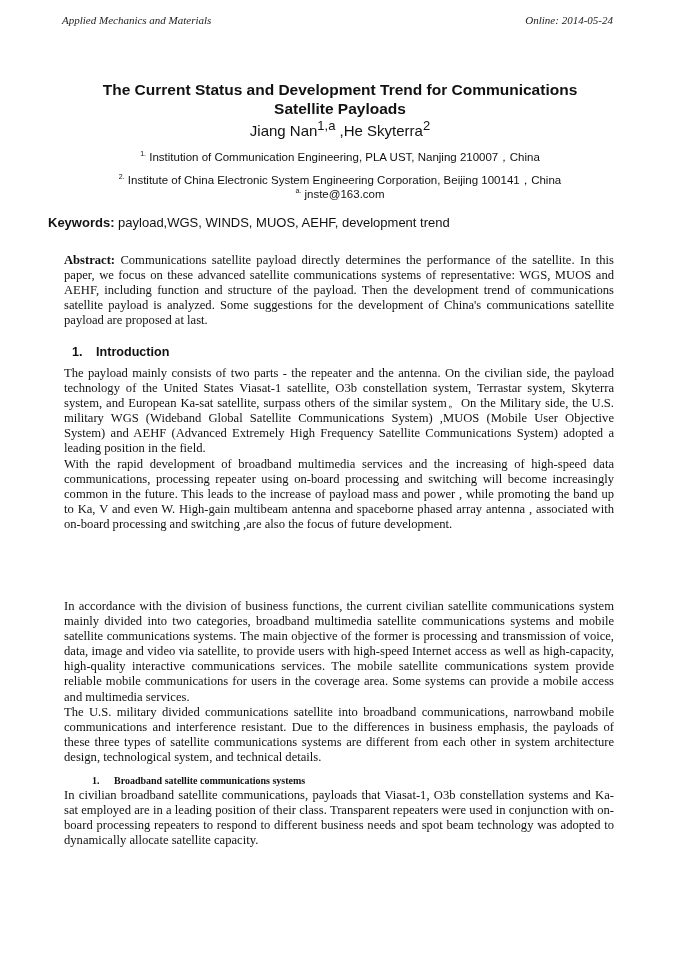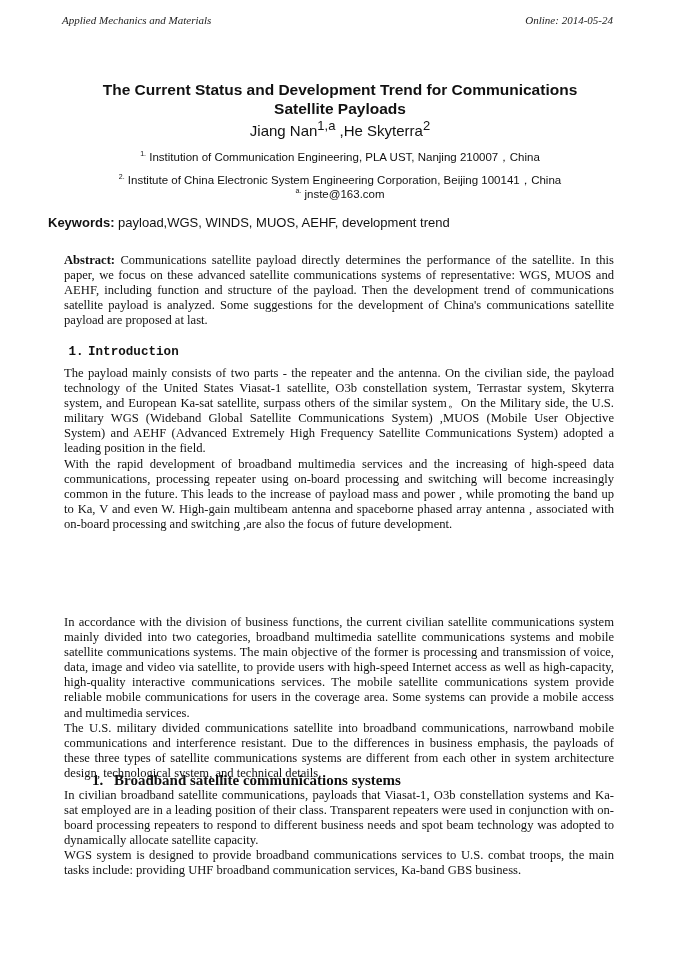--- a/index.html
+++ b/index.html
@@ -14,27 +14,27 @@
   .aff sup { font-size: 7px; vertical-align: 5px; line-height: 0; }
   .aff1 { top: 150px; }
   .aff2 { top: 173px; }
   .email { top: 187px; }
   .kw { position: absolute; left: 48px; top: 216px; font-family: "Liberation Sans", sans-serif; font-size: 13px; line-height: 14px; text-align: center; }
   .kw b { font-weight: bold; }
   .body { position: absolute; left: 64px; width: 550px; font-family: "Liberation Serif", serif; font-size: 12.6px; line-height: 15.1px; text-align: justify; }
   .body p { margin: 0; }
   .abs { top: 232px; margin-top: 21px; }
   .abs b { font-weight: bold; }
-  .sec { position: absolute; left: 64px; font-family: Liberation Mono, monospace; font-weight: bold; font-size: 12.6px; line-height: 15px; text-align: center; }
+  .sec { position: absolute; left: 72px; font-family: Liberation Sans, sans-serif; font-weight: bold; font-size: 12.6px; line-height: 15px; }
   .sec .num { display: inline-block; width: 24px; }
   .sec1 { top: 345px; }
   .intro { top: 366px; }
   .sec2 { top: 578px; }
-  .cur { top: 599px; margin-top: 16px; }
-  .sub1 { position: absolute; left: 92px; top: 773px; font-family: "Liberation Serif", serif; font-weight: bold; font-size: 15px; line-height: 15px; }
+  .cur { top: 599px; }
+  .sub1 { position: absolute; left: 92px; top: 773px; font-family: "Liberation Serif", serif; font-weight: bold; font-size: 10px; line-height: 15px; }
   .sub1 .num { display: inline-block; width: 22px; }
   .bb { top: 788px; }
 </style>
 </head>
 <body>
 
 <div class="page">
 
   <div class="hdr">
     <div>Applied Mechanics and Materials</div>
@@ -65,16 +65,15 @@
   </div>
 
   <div class="body cur">
     <p>In accordance with the division of business functions, the current civilian satellite communications system mainly divided into two categories, broadband multimedia satellite communications systems and mobile satellite communications systems. The main objective of the former is processing and transmission of voice, data, image and video via satellite, to provide users with high-speed Internet access as well as high-capacity, high-quality interactive communications services. The mobile satellite communications system provide reliable mobile communications for users in the coverage area. Some systems can provide a mobile access and multimedia services.</p>
     <p>The U.S. military divided communications satellite into broadband communications, narrowband mobile communications and interference resistant. Due to the differences in business emphasis, the payloads of these three types of satellite communications systems are different from each other in system architecture design, technological system, and technical details.</p>
   </div>
 
   <div class="sub1"><span class="num">1.</span><span>Broadband satellite communications systems</span></div>
   <div class="body bb">
     <p>In civilian broadband satellite communications, payloads that Viasat-1, O3b constellation systems and Ka-sat employed are in a leading position of their class. Transparent repeaters were used in conjunction with on-board processing repeaters to respond to different business needs and spot beam technology was adopted to dynamically allocate satellite capacity.</p>
-    <p>WGS system is designed to provide broadband communications services to U.S. combat troops, the main tasks include: providing UHF broadband communication services, Ka-band GBS business.</p>
   </div>
 
 </div>
 
 </body></html>

